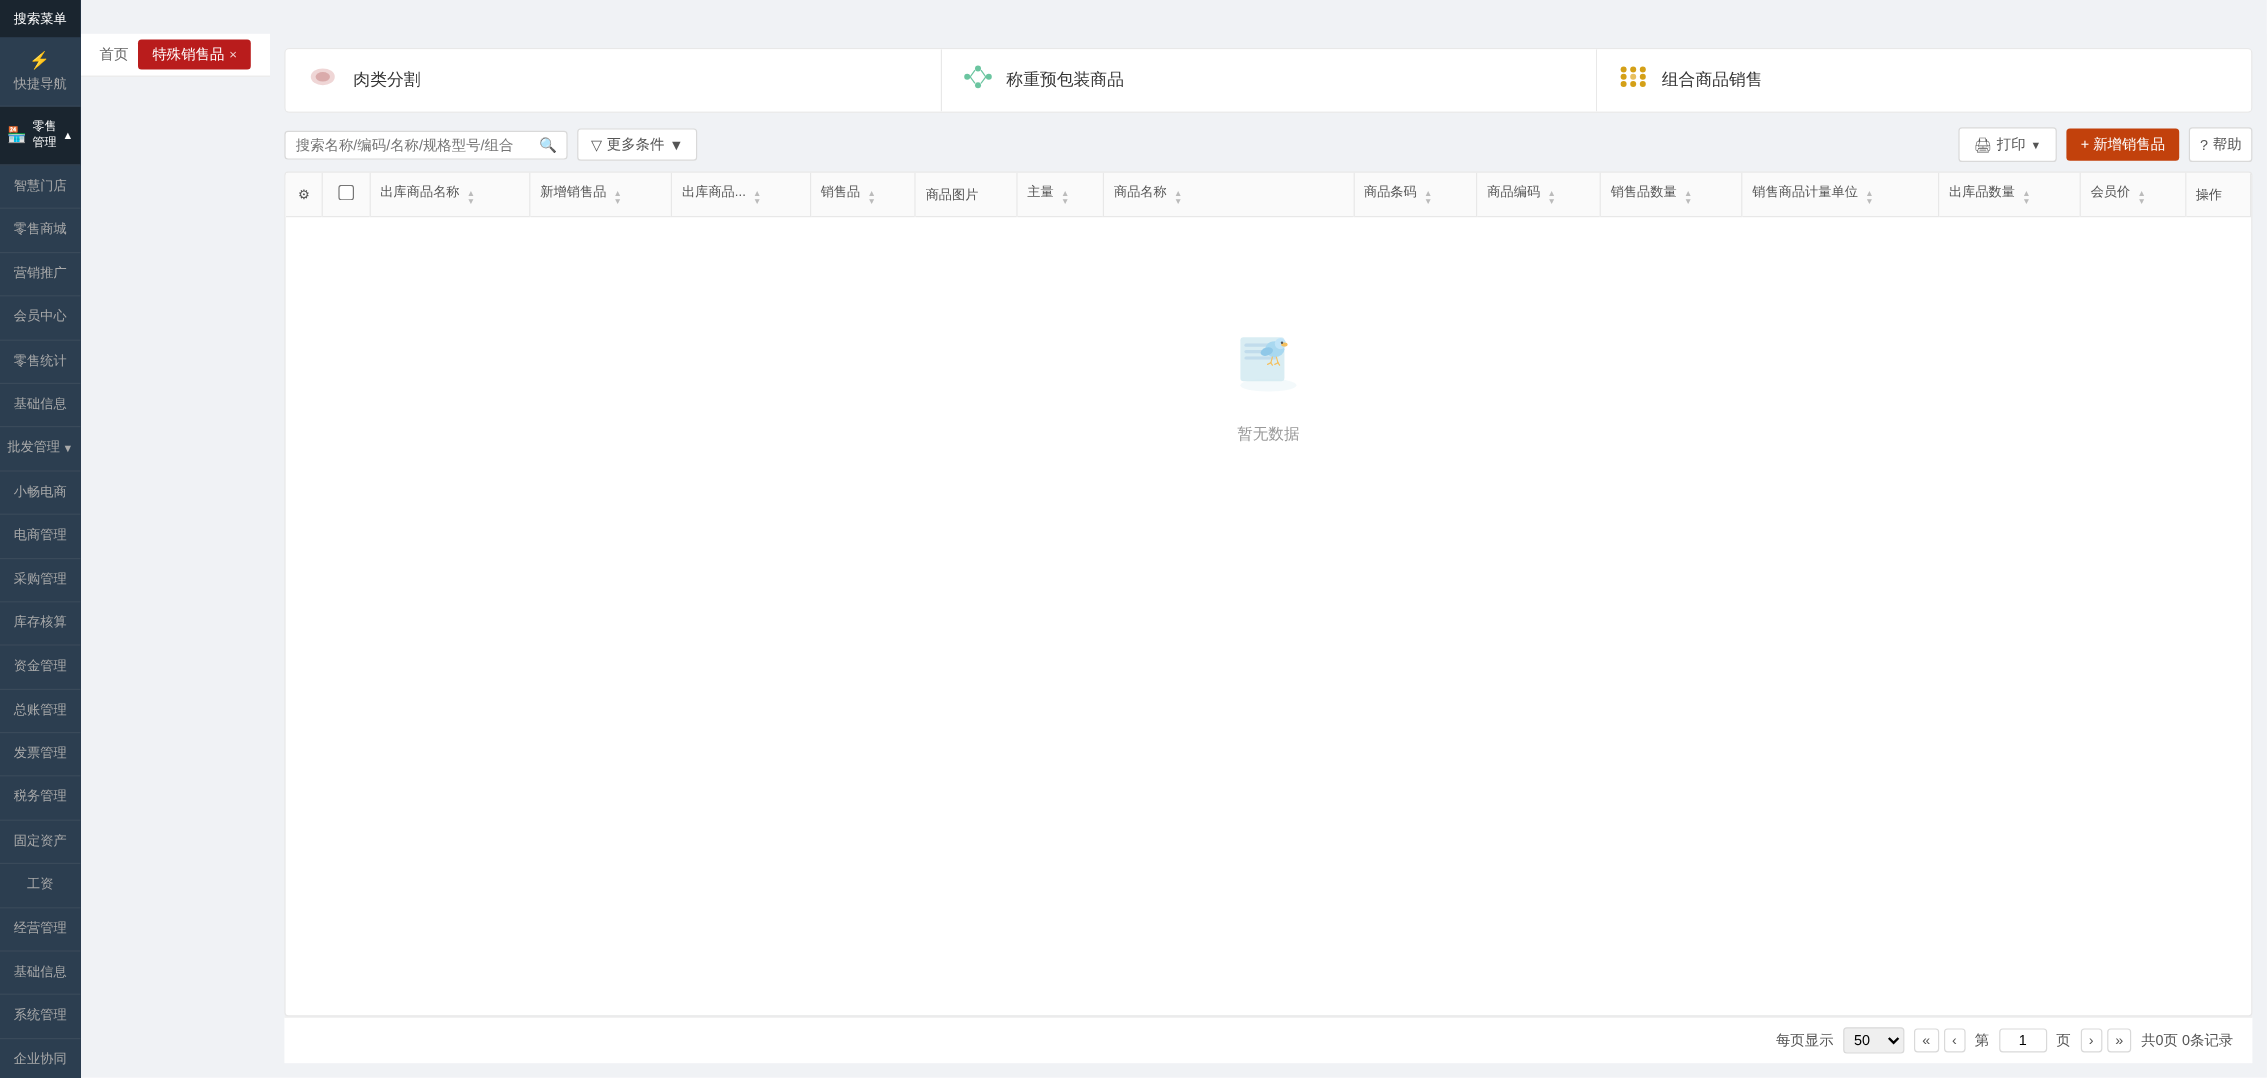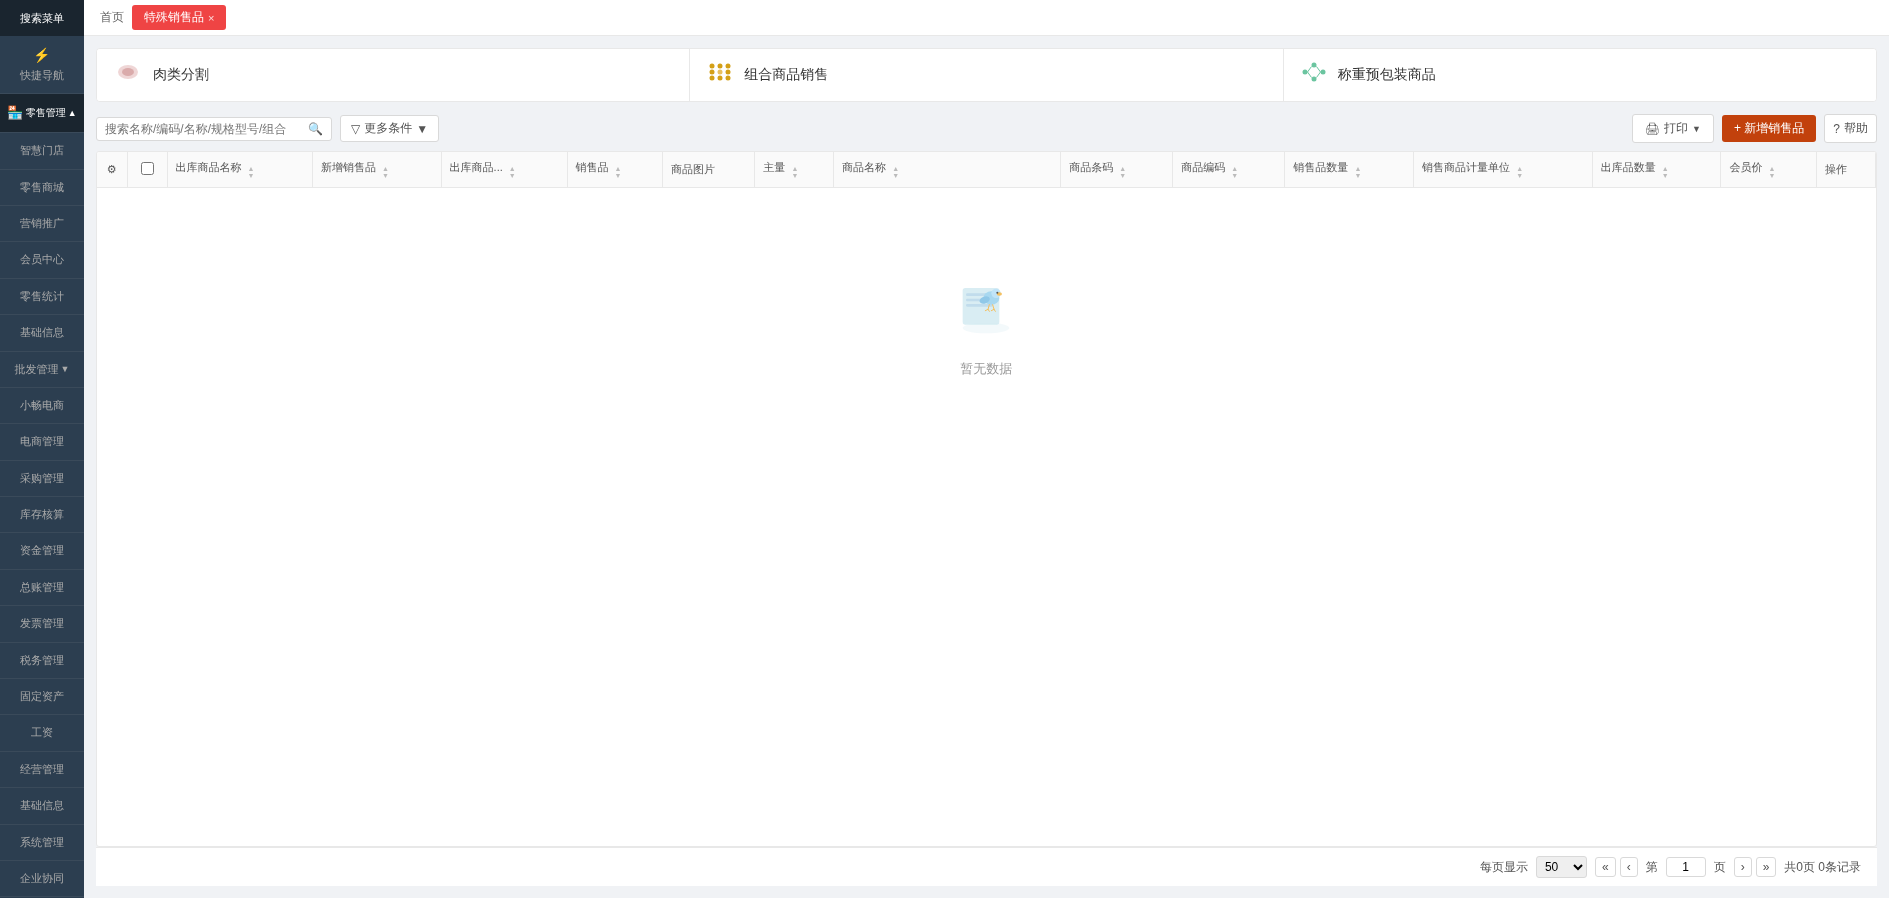--- a/index.html
+++ b/index.html
@@ -1,20 +1,20 @@
 <!DOCTYPE html>
 <html><head>
   <meta charset="utf-8">
   <style>
     * { margin: 0; padding: 0; box-sizing: border-box; }
     body { font-family: 'Microsoft YaHei', '微软雅黑', Arial, sans-serif; font-size: 12px; background: #f0f2f5; display: flex; height: 898px; overflow: hidden; }
 
     
     .sidebar {
-      width: 84px;
+      width: 67px;
       background: #2c3e50;
       color: #ccc;
       display: flex;
       flex-direction: column;
       height: 100%;
       overflow-y: auto;
       flex-shrink: 0;
     }
     .sidebar-logo {
       background: #1a252f;
@@ -36,43 +36,43 @@
       border-bottom: 1px solid #3a4a5a;
       line-height: 1.4;
     }
     .sidebar-item.active { background: #1a252f; color: #fff; }
     .sidebar-item .icon { font-size: 14px; display: block; margin-bottom: 2px; }
 
     
     .main {
       flex: 1;
       display: flex;
-      flex-direction: column;
       background: #f0f2f5;
       overflow: hidden;
+      margin-top: 28px;
     }
 
     
     .topbar {
       background: #fff;
       border-bottom: 1px solid #e8e8e8;
       padding: 0 16px;
       height: 36px;
       display: flex;
       align-items: center;
       gap: 8px;
       flex-shrink: 0;
     }
     .topbar-home {
       font-size: 12px;
       color: #666;
       cursor: pointer;
     }
     .topbar-tab {
-      background: #ef4444;
+      background: #b91c1c;
       color: #fff;
       padding: 4px 12px;
       border-radius: 3px;
       font-size: 12px;
       cursor: pointer;
       display: flex;
       align-items: center;
       gap: 4px;
       text-align: center;
     }
@@ -403,53 +403,53 @@
 
 
       <div class="tab-card">
         <span class="tab-card-icon tab-card-icon-meat">
           <svg width="30" height="22" viewBox="0 0 30 22" fill="none">
             <ellipse cx="15" cy="11" rx="10" ry="7" fill="#e8c4c4" opacity="0.7"></ellipse>
             <ellipse cx="15" cy="11" rx="6" ry="4" fill="#d4a0a0" opacity="0.8"></ellipse>
           </svg>
         </span>
         <span class="tab-card-label">肉类分割</span>
+      </div>
+
+      <div class="tab-card">
+        <span class="tab-card-icon tab-card-icon-scale">
+          <svg width="28" height="22" viewBox="0 0 28 22" fill="none">
+            <circle cx="5" cy="11" r="2.5" fill="#6bc5a0"></circle>
+            <circle cx="14" cy="4" r="2.5" fill="#6bc5a0"></circle>
+            <circle cx="14" cy="18" r="2.5" fill="#6bc5a0"></circle>
+            <circle cx="23" cy="11" r="2.5" fill="#6bc5a0"></circle>
+            <line x1="7.5" y1="11" x2="11.5" y2="5.5" stroke="#6bc5a0" stroke-width="1"></line>
+            <line x1="7.5" y1="11" x2="11.5" y2="16.5" stroke="#6bc5a0" stroke-width="1"></line>
+            <line x1="16.5" y1="5.5" x2="20.5" y2="11" stroke="#6bc5a0" stroke-width="1"></line>
+            <line x1="16.5" y1="16.5" x2="20.5" y2="11" stroke="#6bc5a0" stroke-width="1"></line>
+          </svg>
+        </span>
+        <span class="tab-card-label">称重预包装商品</span>
       </div>
 
       <div class="tab-card">
         <span class="tab-card-icon tab-card-icon-combo">
           <svg width="28" height="22" viewBox="0 0 28 22" fill="none">
             <circle cx="6" cy="5" r="2.5" fill="#d4a017"></circle>
             <circle cx="14" cy="5" r="2.5" fill="#d4a017"></circle>
             <circle cx="22" cy="5" r="2.5" fill="#d4a017"></circle>
             <circle cx="6" cy="11" r="2.5" fill="#d4a017"></circle>
             <circle cx="14" cy="11" r="2.5" fill="#e8c060"></circle>
             <circle cx="22" cy="11" r="2.5" fill="#d4a017"></circle>
             <circle cx="6" cy="17" r="2.5" fill="#d4a017"></circle>
             <circle cx="14" cy="17" r="2.5" fill="#d4a017"></circle>
             <circle cx="22" cy="17" r="2.5" fill="#d4a017"></circle>
           </svg>
         </span>
         <span class="tab-card-label">组合商品销售</span>
-      </div>
-
-      <div class="tab-card">
-        <span class="tab-card-icon tab-card-icon-scale">
-          <svg width="28" height="22" viewBox="0 0 28 22" fill="none">
-            <circle cx="5" cy="11" r="2.5" fill="#6bc5a0"></circle>
-            <circle cx="14" cy="4" r="2.5" fill="#6bc5a0"></circle>
-            <circle cx="14" cy="18" r="2.5" fill="#6bc5a0"></circle>
-            <circle cx="23" cy="11" r="2.5" fill="#6bc5a0"></circle>
-            <line x1="7.5" y1="11" x2="11.5" y2="5.5" stroke="#6bc5a0" stroke-width="1"></line>
-            <line x1="7.5" y1="11" x2="11.5" y2="16.5" stroke="#6bc5a0" stroke-width="1"></line>
-            <line x1="16.5" y1="5.5" x2="20.5" y2="11" stroke="#6bc5a0" stroke-width="1"></line>
-            <line x1="16.5" y1="16.5" x2="20.5" y2="11" stroke="#6bc5a0" stroke-width="1"></line>
-          </svg>
-        </span>
-        <span class="tab-card-label">称重预包装商品</span>
       </div>
     </div>
 
     <div class="toolbar">
       <div class="toolbar-left">
         <div class="search-box">
           <input type="text" placeholder="搜索名称/编码/名称/规格型号/组合" style="">
           <span class="search-icon">🔍</span>
         </div>
         <div class="filter-btn">

